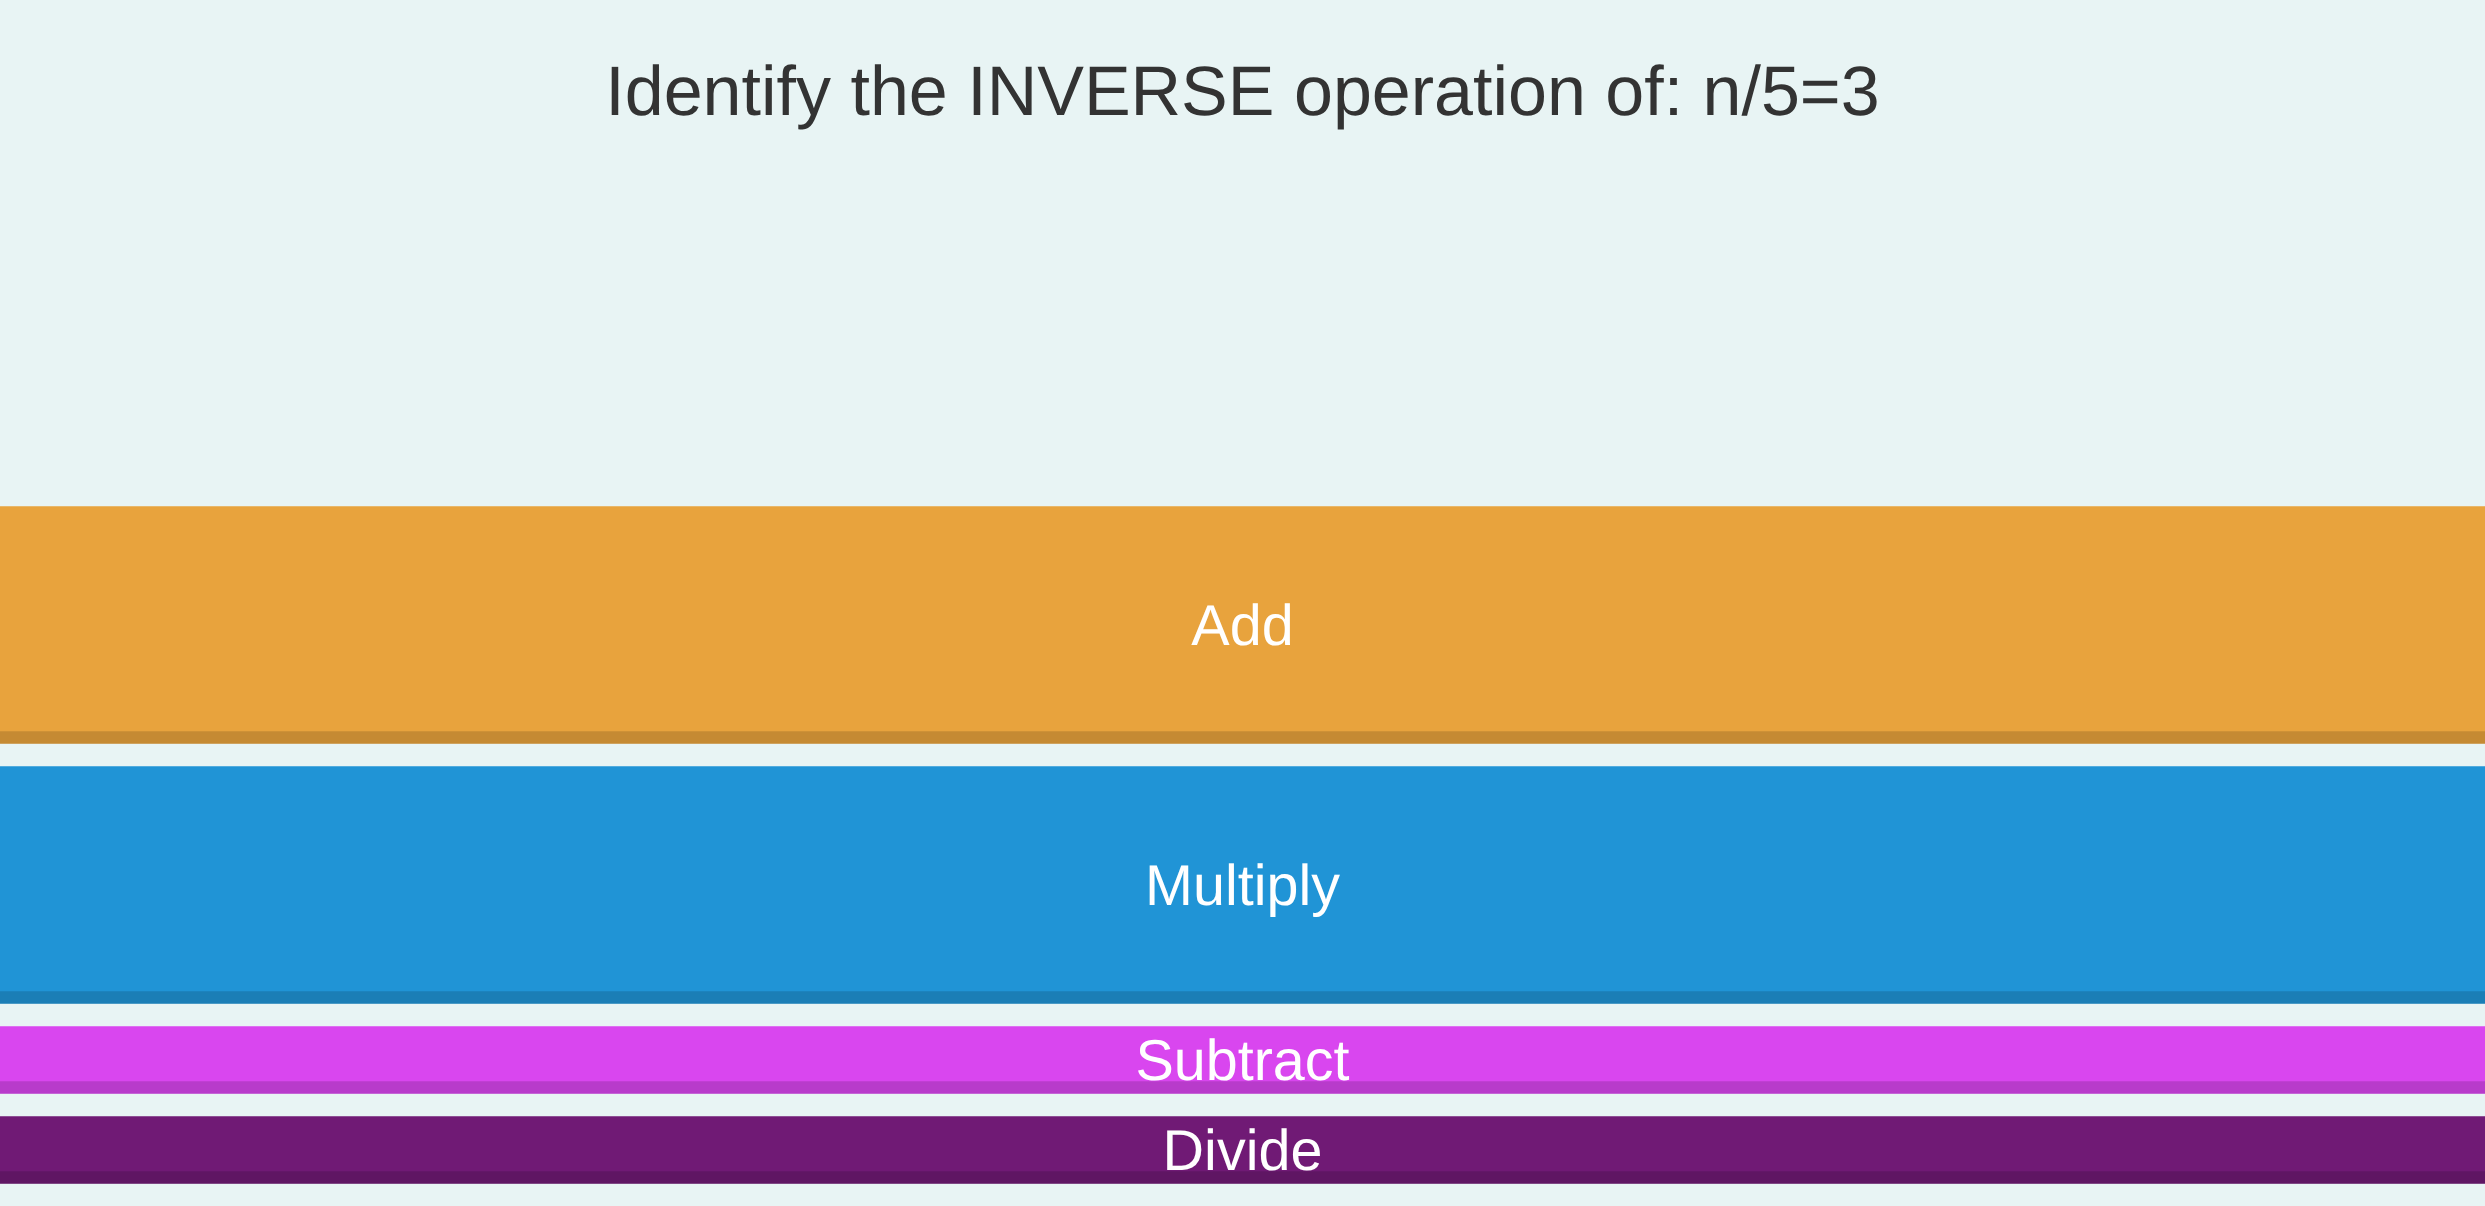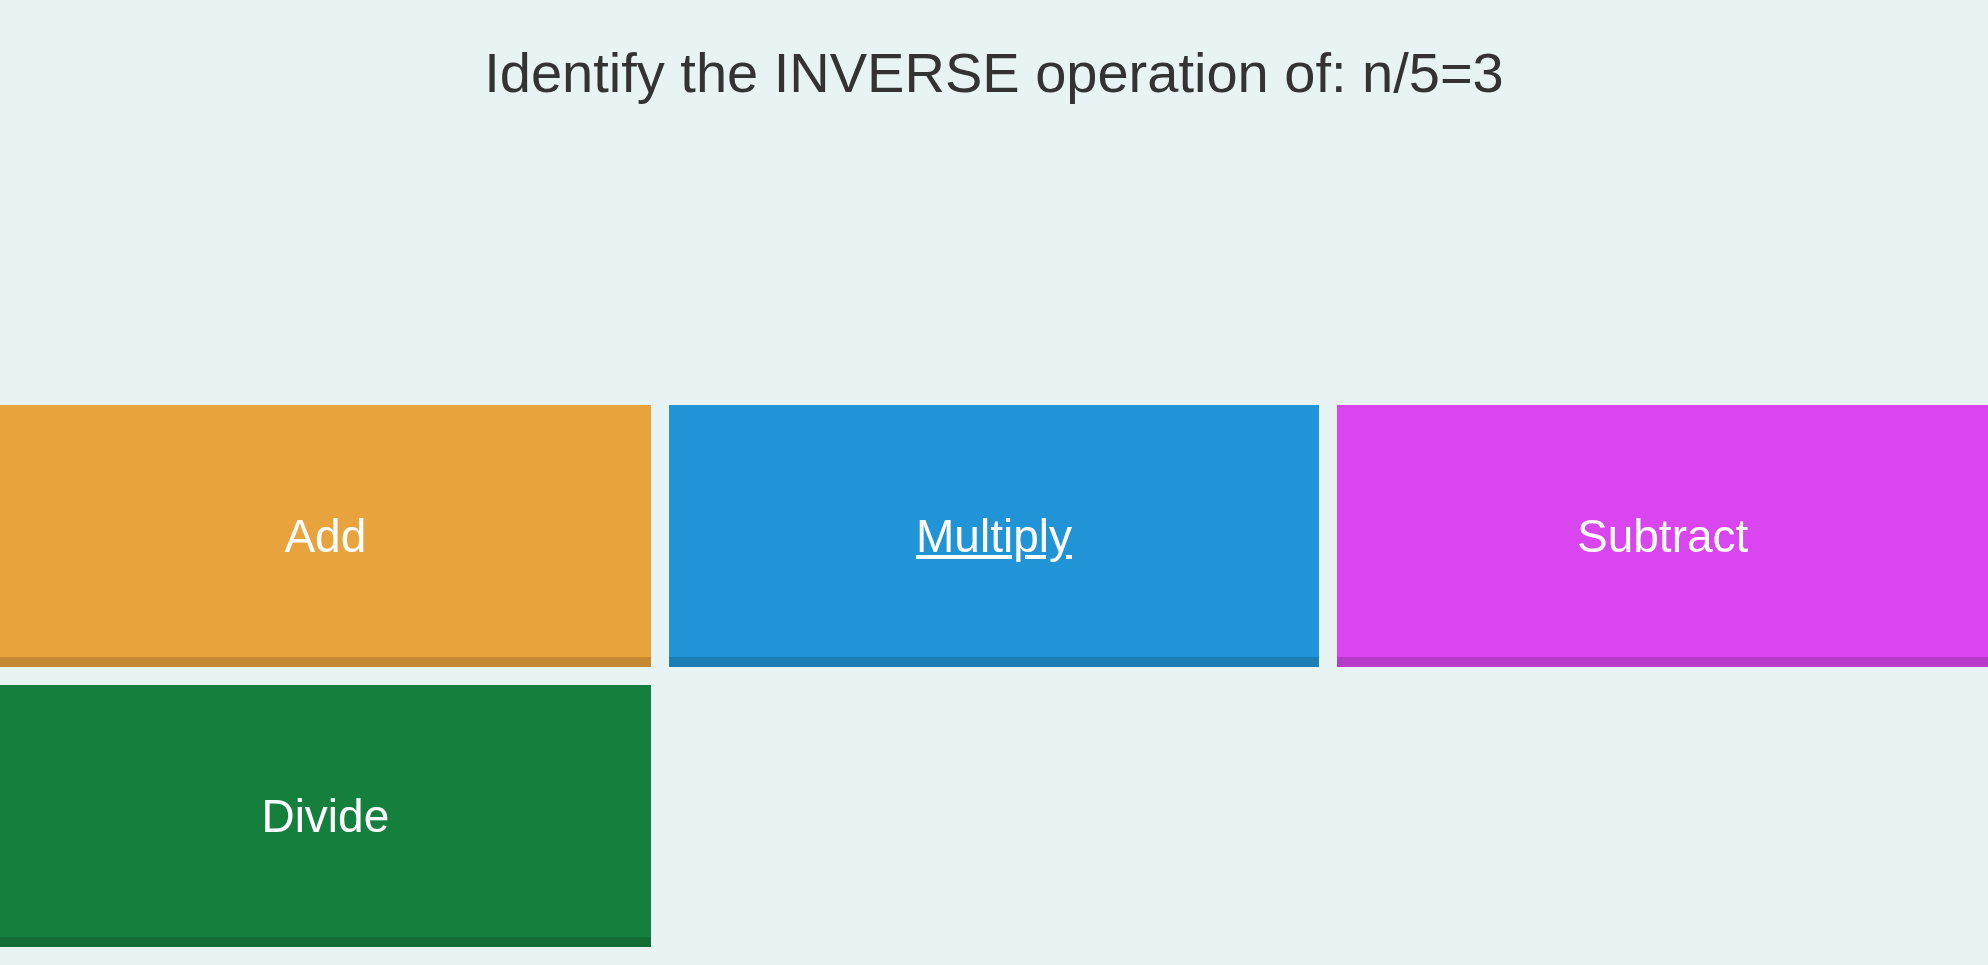--- a/index.html
+++ b/index.html
@@ -25,21 +25,21 @@
       background: #e8f4f4;
     }
     .question-text {
       font-size: 56px;
       color: #333333;
       font-weight: 400;
       text-align: center;
     }
     .answers-grid {
       display: grid;
-      grid-template-columns: 1fr 1fr 1fr;
+      grid-template-columns: 1fr;
       grid-template-rows: 1fr 1fr;
       gap: 18px;
       padding: 0 0 18px 0;
       height: 560px;
     }
     .answer-button {
       display: flex;
       align-items: center;
       justify-content: center;
       color: #ffffff;
@@ -57,27 +57,26 @@
       left: 0;
       right: 0;
       height: 10px;
       background: rgba(0,0,0,0.15);
     }
     .answer-orange {
       background: #e8a33d;
     }
     .answer-blue {
       background: #2094d6;
-      text-decoration: underline;
     }
     .answer-green {
       background: #d946ef;
     }
     .answer-red {
-      background: #15803d;
+      background: #701a75;
     }
   </style>
 </head>
 <body>
 
 <div class="question-area">
   <div class="question-text">Identify the INVERSE operation of: n/5=3</div>
 </div>
 
 <div class="answers-grid">

